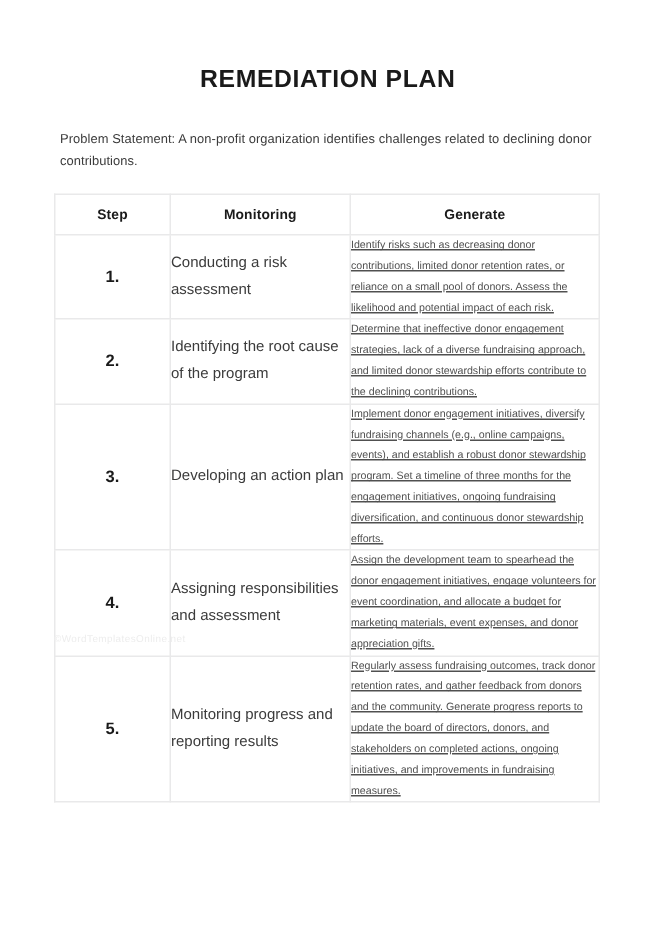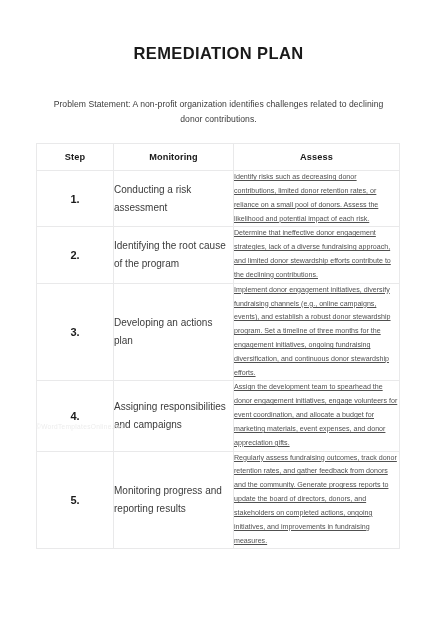--- a/index.html
+++ b/index.html
@@ -25,27 +25,26 @@
   .doc-title {
     margin: 0;
     padding-top: 44px;
     text-align: center;
     font-size: 16.5px;
     font-weight: bold;
     letter-spacing: 0.4px;
     color: #1a1a1a;
   }
   .problem-statement {
-    margin: 16px;
+    margin: 4px;
     padding-top: 18px;
     font-size: 8.6px;
     line-height: 1.75;
     color: #3b3b3b;
     letter-spacing: 0.05px;
-    text-align: center;
   }
   .plan-table {
     margin-top: 14px;
     width: 363px;
     border-collapse: collapse;
     table-layout: fixed;
   }
   .plan-table col.c-step { width: 77px; }
   .plan-table col.c-desc { width: 120px; }
   .plan-table col.c-ex   { width: 166px; }
@@ -107,42 +106,42 @@
   <table class="plan-table">
     <colgroup>
       <col class="c-step">
       <col class="c-desc">
       <col class="c-ex">
     </colgroup>
     <thead>
       <tr>
         <th>Step</th>
         <th>Monitoring</th>
-        <th>Assess</th>
+        <th>Generate</th>
       </tr>
     </thead>
     <tbody>
       <tr>
         <td class="cell-step">1.</td>
         <td class="cell-desc">Conducting a risk assessment</td>
         <td class="cell-example">Identify risks such as decreasing donor contributions, limited donor retention rates, or reliance on a small pool of donors. Assess the likelihood and potential impact of each risk.</td>
       </tr>
       <tr>
         <td class="cell-step">2.</td>
         <td class="cell-desc">Identifying the root cause of the program</td>
         <td class="cell-example">Determine that ineffective donor engagement strategies, lack of a diverse fundraising approach, and limited donor stewardship efforts contribute to the declining contributions.</td>
       </tr>
       <tr>
         <td class="cell-step">3.</td>
-        <td class="cell-desc">Developing an actions plan</td>
+        <td class="cell-desc">Developing an action plan</td>
         <td class="cell-example">Implement donor engagement initiatives, diversify fundraising channels (e.g., online campaigns, events), and establish a robust donor stewardship program. Set a timeline of three months for the engagement initiatives, ongoing fundraising diversification, and continuous donor stewardship efforts.</td>
       </tr>
       <tr>
         <td class="cell-step">4.</td>
-        <td class="cell-desc">Assigning responsibilities and campaigns</td>
+        <td class="cell-desc">Assigning responsibilities and assessment</td>
         <td class="cell-example">Assign the development team to spearhead the donor engagement initiatives, engage volunteers for event coordination, and allocate a budget for marketing materials, event expenses, and donor appreciation gifts.</td>
       </tr>
       <tr>
         <td class="cell-step">5.</td>
         <td class="cell-desc">Monitoring progress and reporting results</td>
         <td class="cell-example">Regularly assess fundraising outcomes, track donor retention rates, and gather feedback from donors and the community. Generate progress reports to update the board of directors, donors, and stakeholders on completed actions, ongoing initiatives, and improvements in fundraising measures.</td>
       </tr>
     </tbody>
   </table>
 

